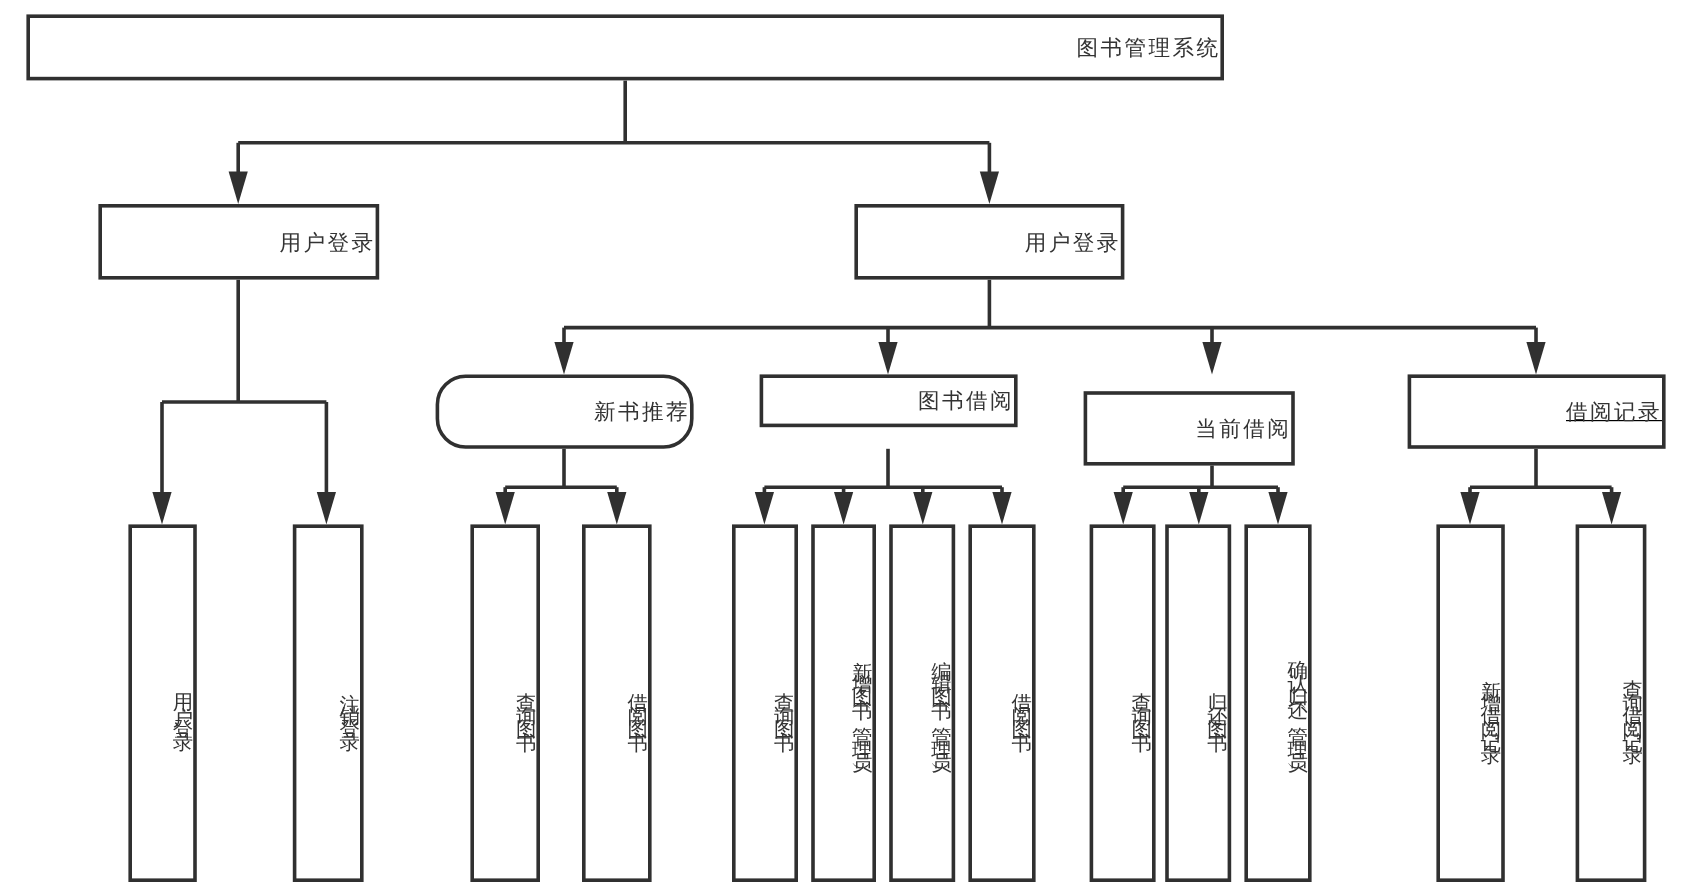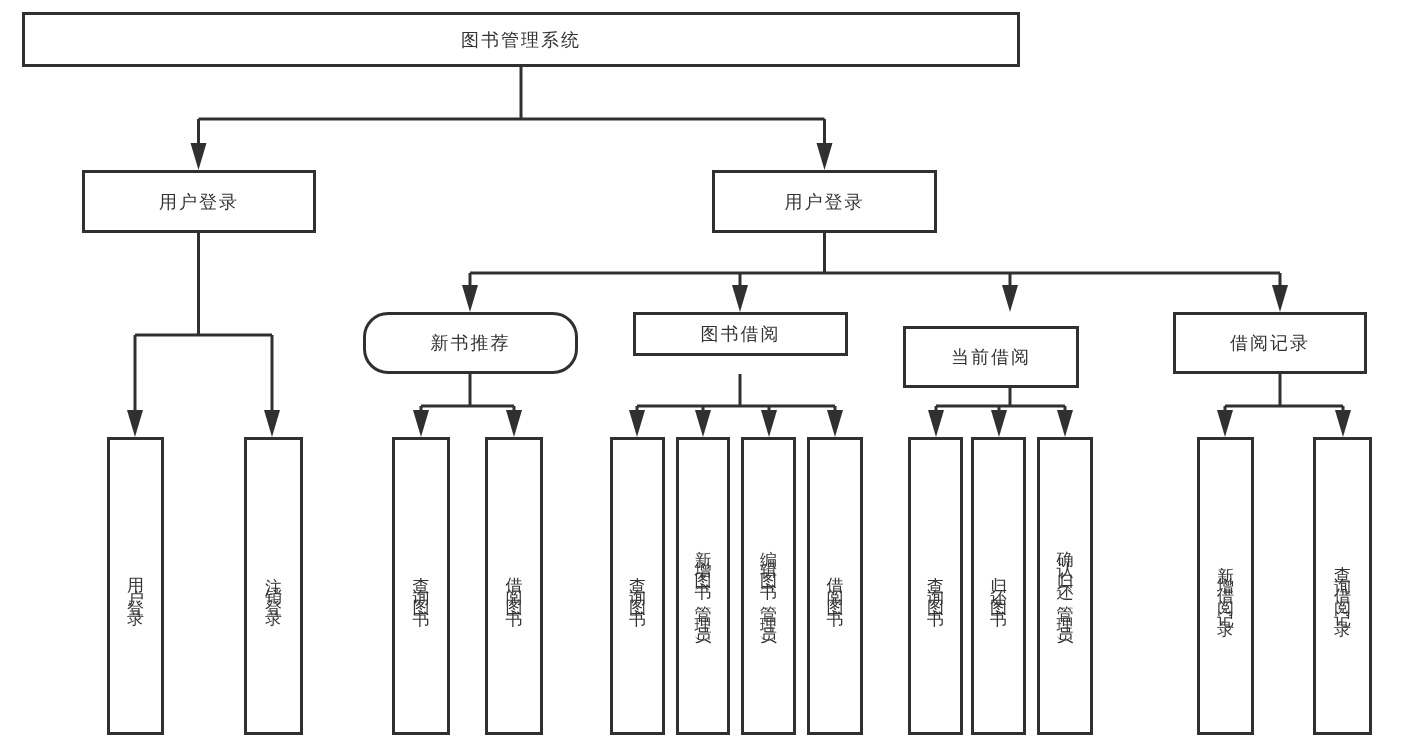--- a/index.html
+++ b/index.html
@@ -3,21 +3,21 @@
 <meta charset="utf-8">
 <style>
   html,body{margin:0;padding:0;background:#ffffff;}
   .canvas{
     position:relative;width:1405px;height:747px;background:#ffffff;
     font-family:"Liberation Sans","DejaVu Sans",sans-serif;overflow:hidden;
   }
   .connectors{position:absolute;left:0;top:0;z-index:1;}
   .box{
     position:absolute;box-sizing:border-box;background:#ffffff;
-    border:3px solid #303030;display:flex;align-items:center;justify-content:center;
+    border:3px solid #303030;display:flex;align-items:center;justify-content:flex-end;
     z-index:2;
   }
   .box.root{border-width:3px;}
   .hlabel{
     font-size:18px;color:#333333;letter-spacing:2px;white-space:nowrap;
   }
   .leaf .vlabel{
     writing-mode:vertical-rl;text-orientation:mixed;
     font-size:17px;color:#333333;letter-spacing:11px;line-height:1;
     white-space:nowrap;
@@ -100,21 +100,21 @@
 
   <div class="box" style="left:363px;top:312px;width:215px;height:62px;border-radius:25px;">
     <span class="hlabel">新书推荐</span>
   </div>
   <div class="box" style="left:633px;top:312px;width:215px;height:44px;">
     <span class="hlabel">图书借阅</span>
   </div>
   <div class="box" style="left:903px;top:326px;width:176px;height:62px;">
     <span class="hlabel">当前借阅</span>
   </div>
-  <div class="box" style="left:1173px;top:312px;width:194px;height:62px;">
+  <div class="box" style="left:1173px;top:312px;width:215px;height:62px;text-decoration:underline;">
     <span class="hlabel">借阅记录</span>
   </div>
 
   <div class="box leaf" style="left:107px;top:437px;width:57px;height:298px;">
     <span class="vlabel">用户登录</span>
   </div>
   <div class="box leaf" style="left:244px;top:437px;width:59px;height:298px;">
     <span class="vlabel">注销登录</span>
   </div>
 

